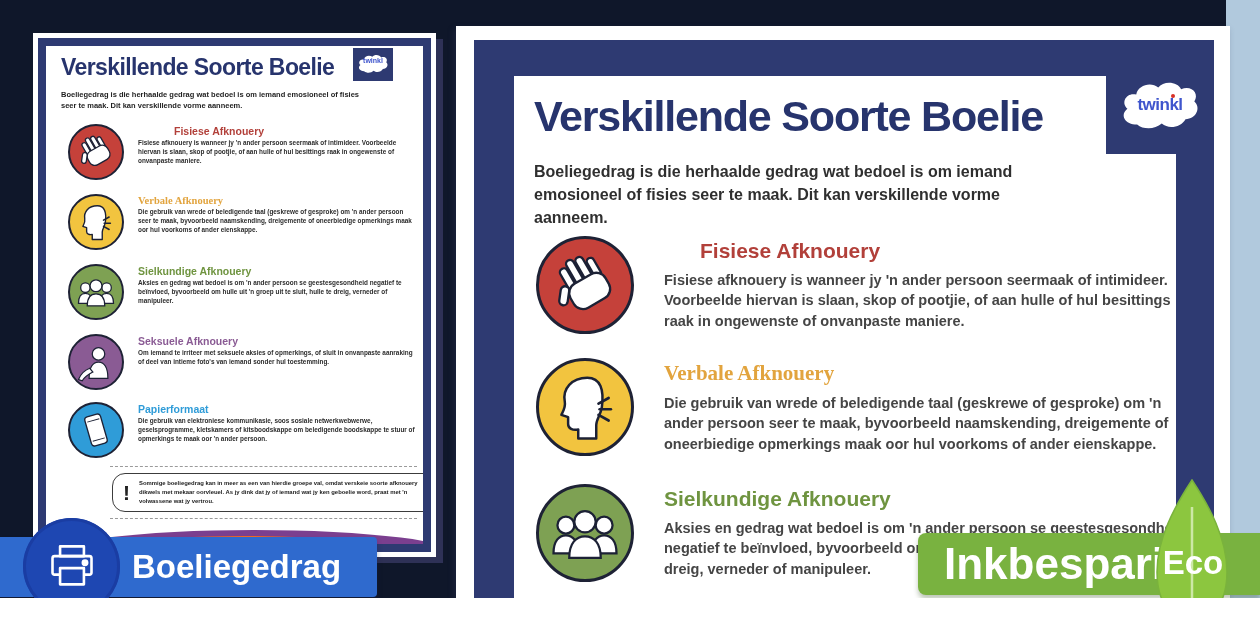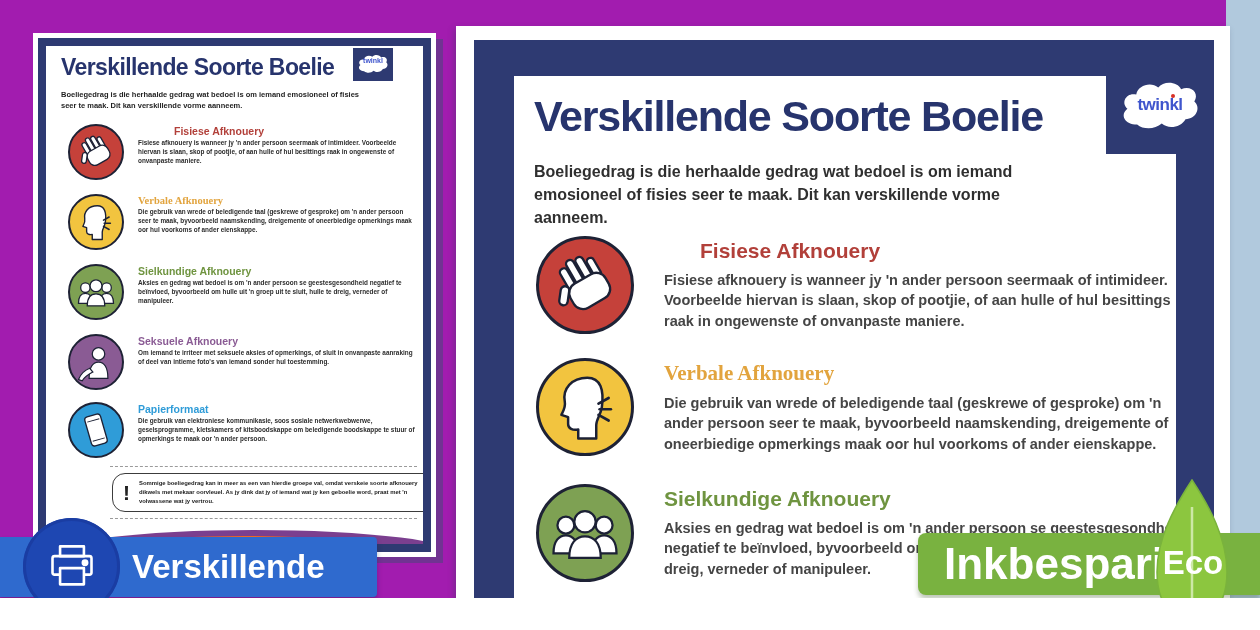--- a/index.html
+++ b/index.html
@@ -1,18 +1,18 @@
 <!DOCTYPE html>
 <html><head>
 <meta charset="utf-8">
 <style>
   * { margin:0; padding:0; box-sizing:border-box; }
   html,body { width:1260px; height:630px; overflow:hidden; }
   body { font-family:"Liberation Sans", sans-serif; }
-  .stage { position:relative; width:1260px; height:598px; background:#a21caf; overflow:hidden; }
+  .stage { position:relative; width:1260px; height:598px; background:#0f172a; overflow:hidden; }
   .bg-right-strip { position:absolute; left:1226px; top:0; width:34px; height:630px; background:#b1c9dd; }
 
   
   .thumb { position:absolute; left:33px; top:33px; width:403px; height:524px; background:#fff;
            box-shadow:7px 6px 0 rgba(73,71,122,.55); }
   .thumb-border { position:absolute; inset:5px; border:8px solid #2e3a72; background:#fff; overflow:hidden; }
   .thumb-page { position:absolute; inset:0; padding:0; }
   .thumb-title { position:absolute; left:15px; top:8px; font-size:23px; font-weight:bold; color:#27346d; letter-spacing:-0.6px; white-space:nowrap; }
   .thumb-logo { position:absolute; right:30px; top:2px; width:40px; height:33px; background:#2e3a72; }
   .thumb-logo .logo-cloud { position:absolute; left:3px; top:5px; width:34px; height:22px; }
@@ -281,21 +281,21 @@
       </div>
     </div>
   </div>
 
   <div class="badge-paper">
     <div class="paper-circle">
       <svg width="52" height="52" viewBox="0 0 48 48">
           <use href="#i-printer"></use>
         </svg>
     </div>
-    <div class="paper-label">Verskillende</div>
+    <div class="paper-label">Boeliegedrag</div>
   </div>
 
   <div class="badge-ink">
     <div class="ink-label">Inkbesparing</div>
   </div>
   <svg class="eco-leaf" viewBox="0 0 92 153">
       <use href="#i-leaf"></use>
     </svg>
   <div class="eco-label">Eco</div>
 </div>

